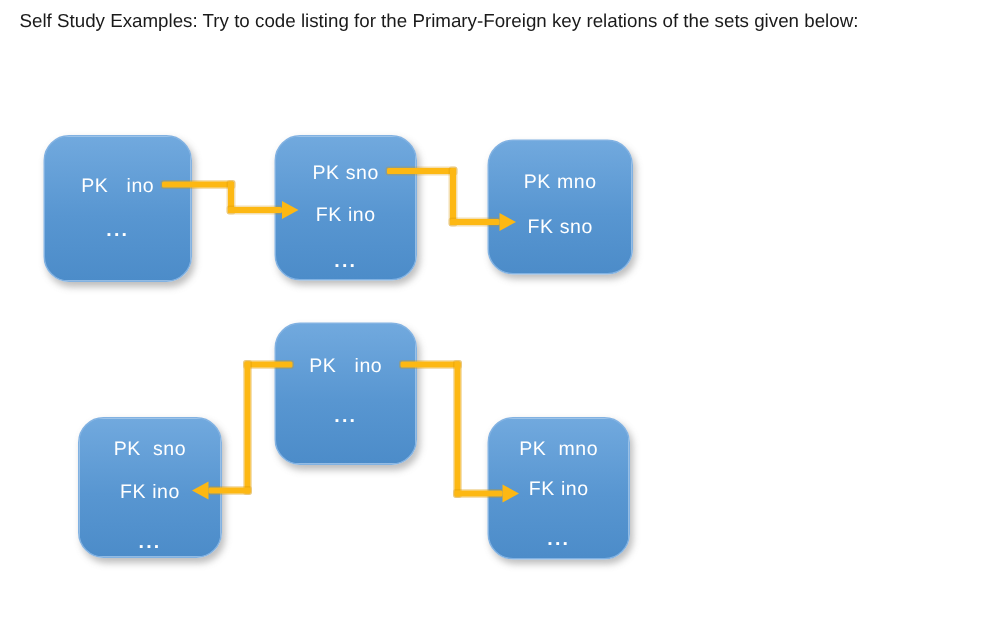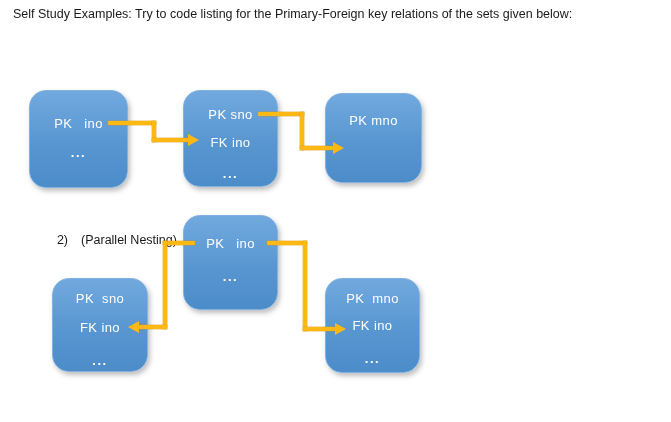--- a/index.html
+++ b/index.html
@@ -71,39 +71,37 @@
   </div>
 
   <div class="box" style="left:183px;top:90px;width:95px;height:97px;">
     <span class="brow" style="top:16px;">PK sno</span>
     <span class="brow" style="top:44px;">FK ino</span>
     <span class="brow dots" style="top:75px;">...</span>
   </div>
 
   <div class="box" style="left:325px;top:93px;width:97px;height:90px;">
     <span class="brow" style="top:19px;">PK mno</span>
+    <span class="brow" style="top:49px;">FK sno</span>
   </div>
 
   <div>
     <div class="seg" style="left:108px;top:121px;width:48px;height:4px;"></div>
     <div class="seg" style="left:152px;top:121px;width:4px;height:21px;"></div>
     <div class="seg" style="left:152px;top:138px;width:36px;height:4px;"></div>
     <div class="head-r" style="left:188px;top:134px;"></div>
   </div>
 
   <div>
     <div class="seg" style="left:258px;top:112px;width:46px;height:4px;"></div>
     <div class="seg" style="left:300px;top:112px;width:4px;height:38px;"></div>
     <div class="seg" style="left:300px;top:146px;width:33px;height:4px;"></div>
     <div class="head-r" style="left:333px;top:142px;"></div>
   </div>
 
-  <div class="section-label" style="left:43px;top:219px;">
-    <span class="num">2)</span><span class="name">(Parallel Nesting)</span>
-  </div>
 
   <div class="box" style="left:183px;top:215px;width:95px;height:95px;">
     <span class="brow" style="top:20px;">PK   ino</span>
     <span class="brow dots" style="top:53px;">...</span>
   </div>
 
   <div class="box" style="left:52px;top:278px;width:96px;height:94px;">
     <span class="brow" style="top:12px;">PK  sno</span>
     <span class="brow" style="top:41px;">FK ino</span>
     <span class="brow dots" style="top:74px;">...</span>

